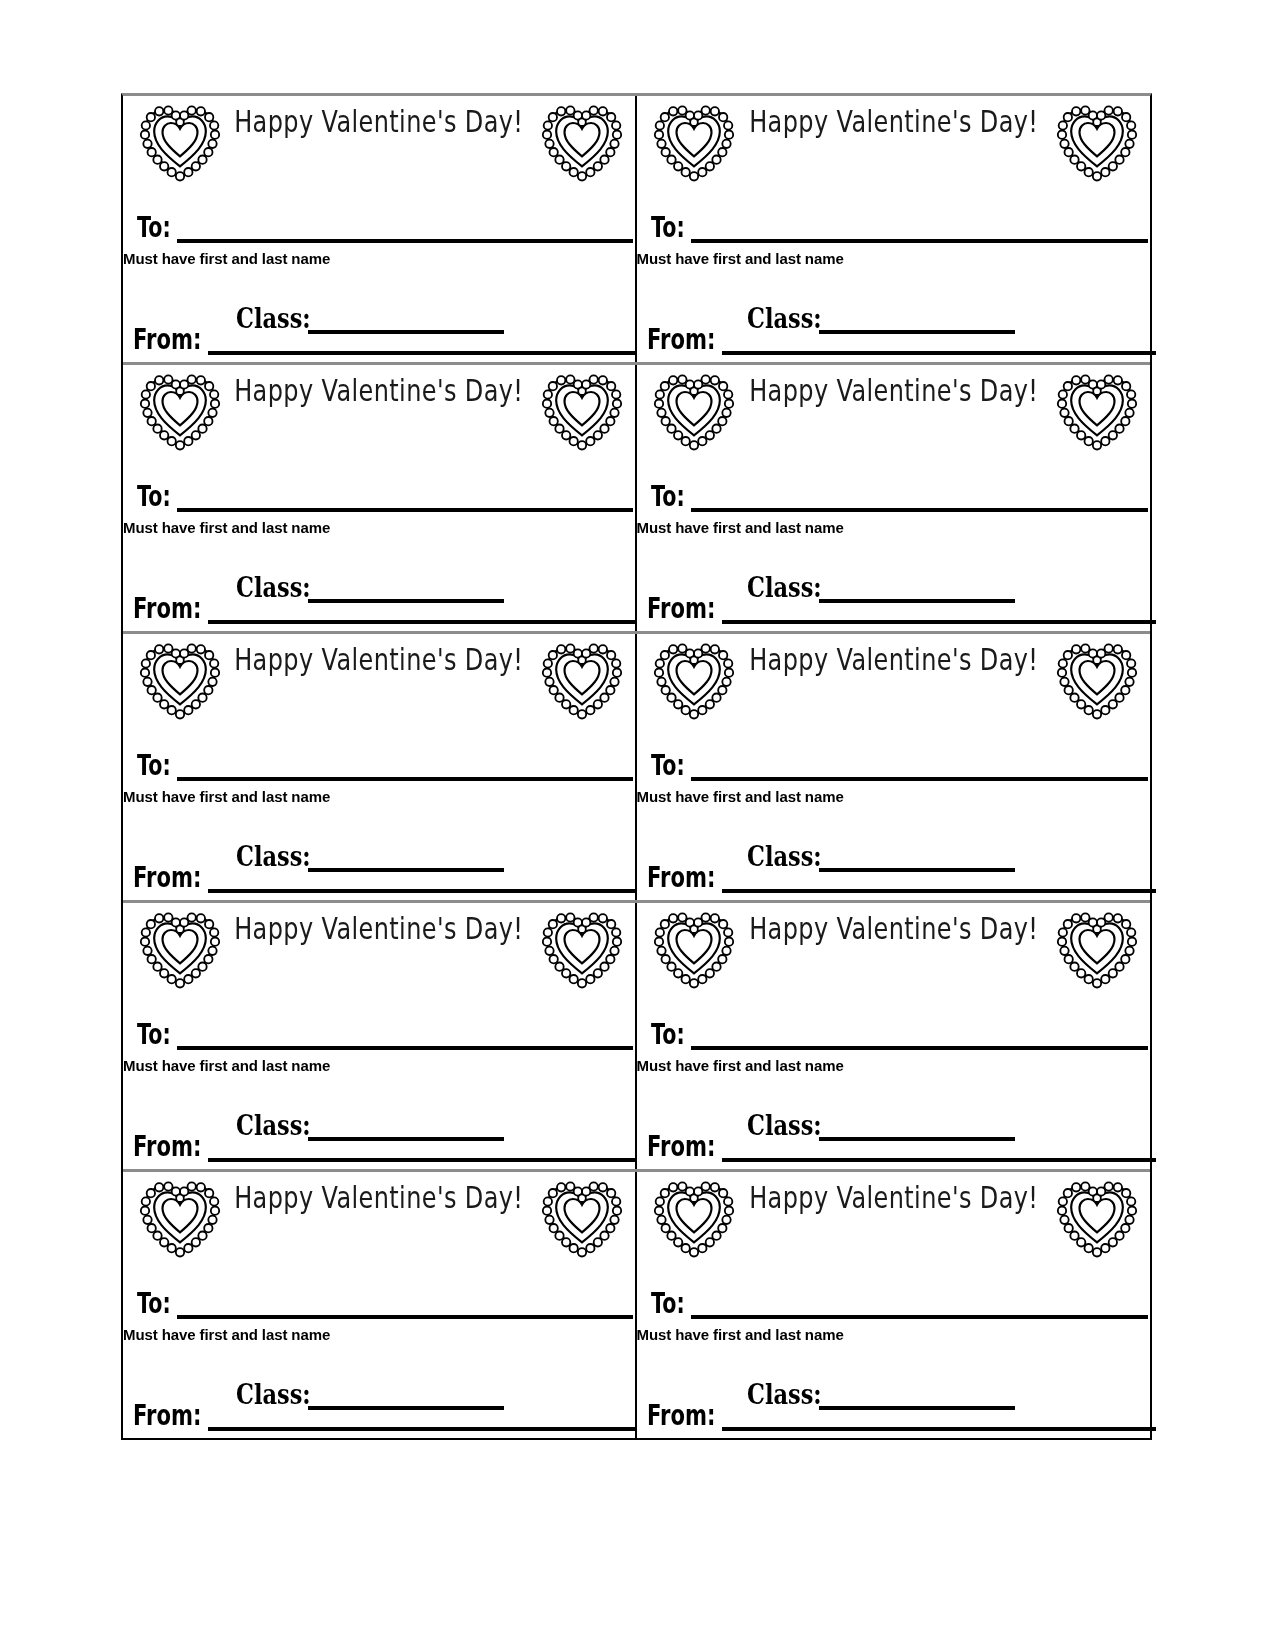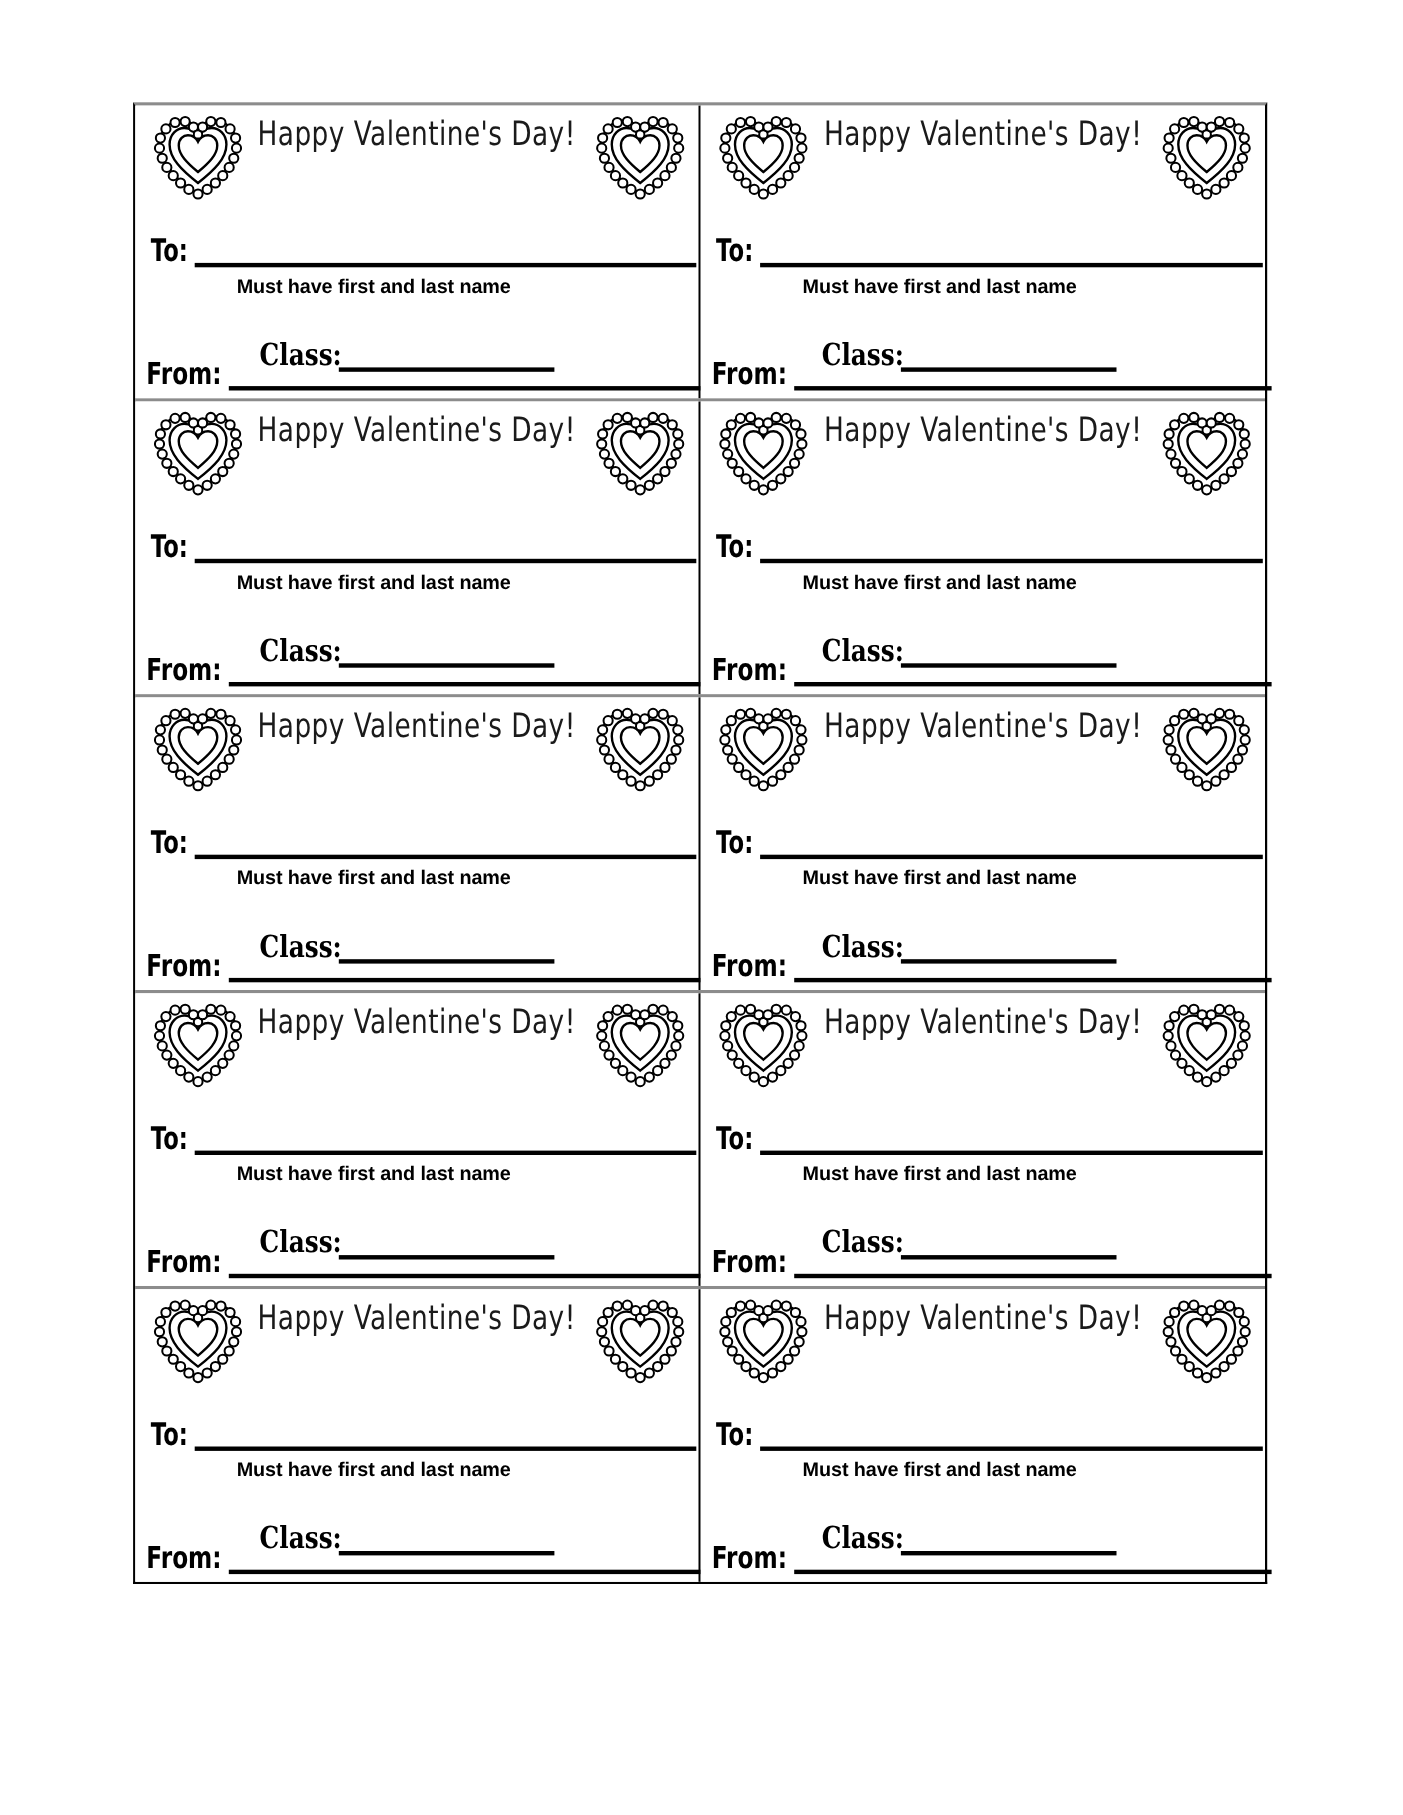--- a/index.html
+++ b/index.html
@@ -118,23 +118,23 @@
     position: absolute;
     left: 54px;
     right: 2px;
     bottom: 1px;
     height: 4px;
     background: #000;
   }
 
   .hint {
     margin-top: 6px;
-    text-align: center;
+    text-align: left;
     font-family: "Liberation Sans", sans-serif;
-    font-size: 18px;
+    font-size: 15px;
     font-weight: 700;
     color: #000;
     letter-spacing: -0.1px;
     padding-right: 78px;
   }
 
   
   .class-row {
     position: relative;
     margin-top: 27px;

